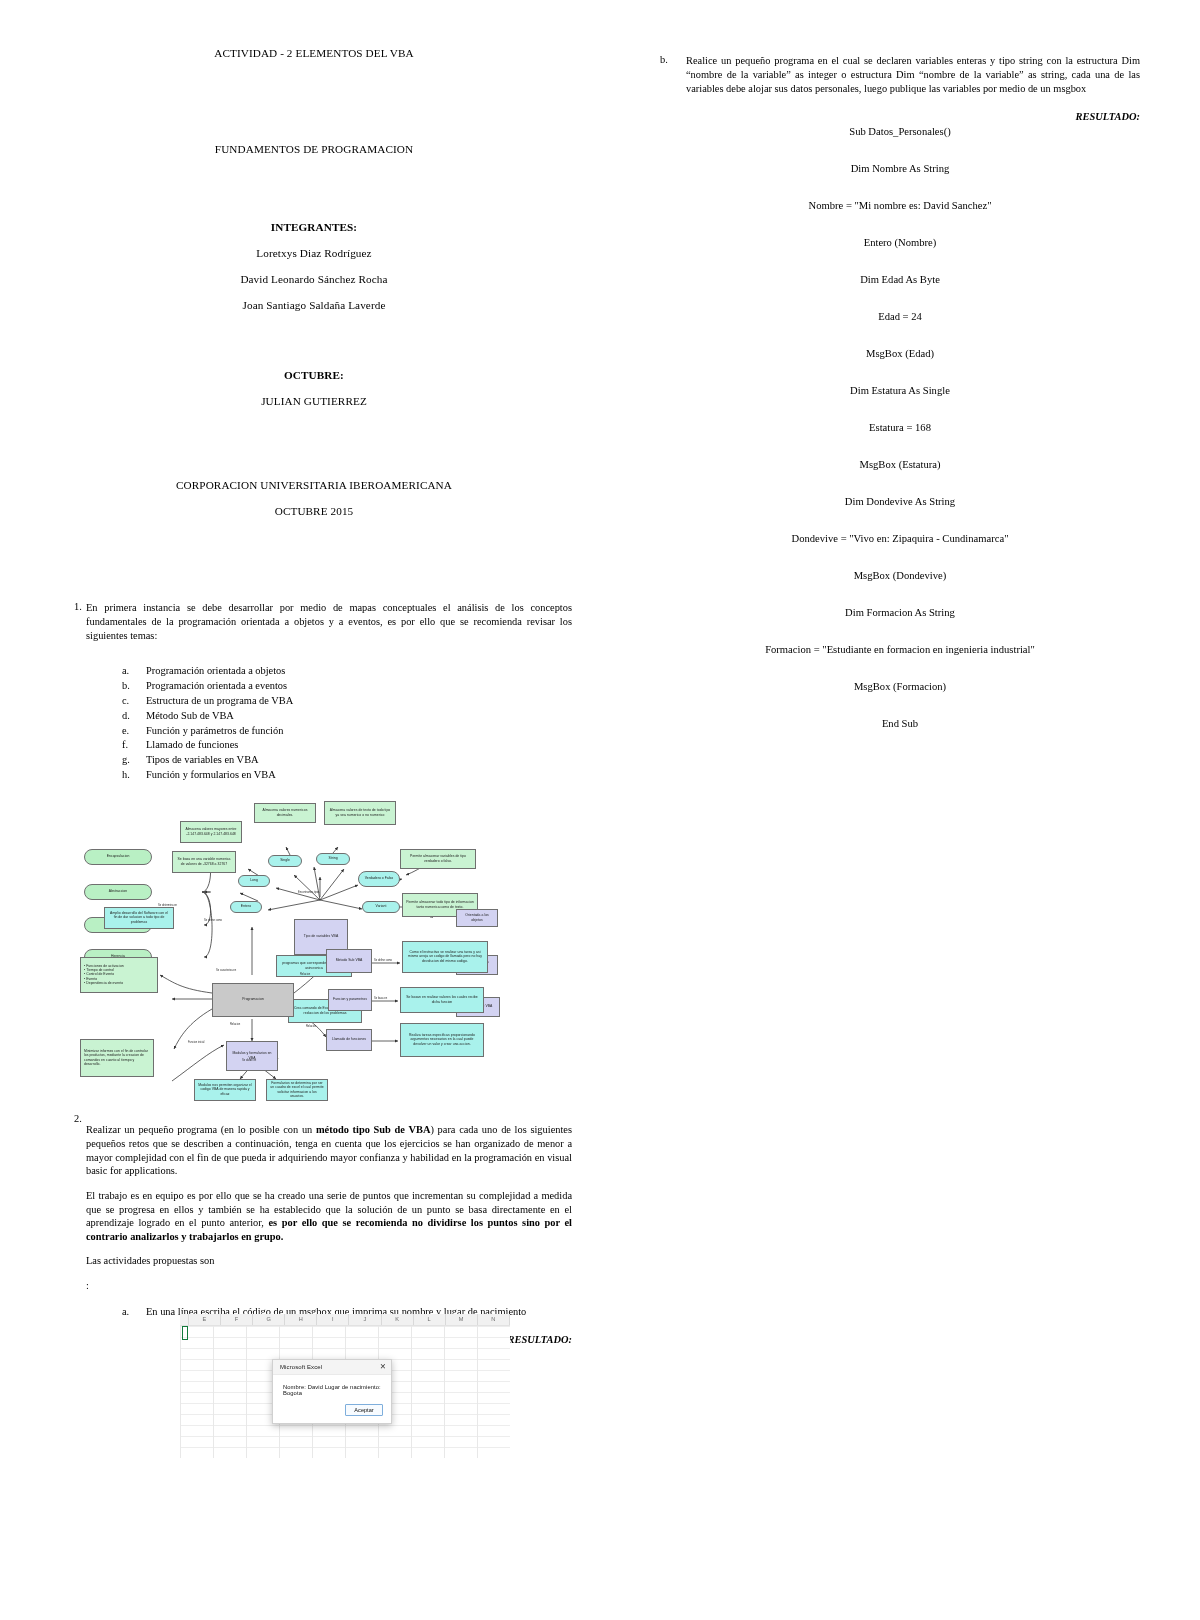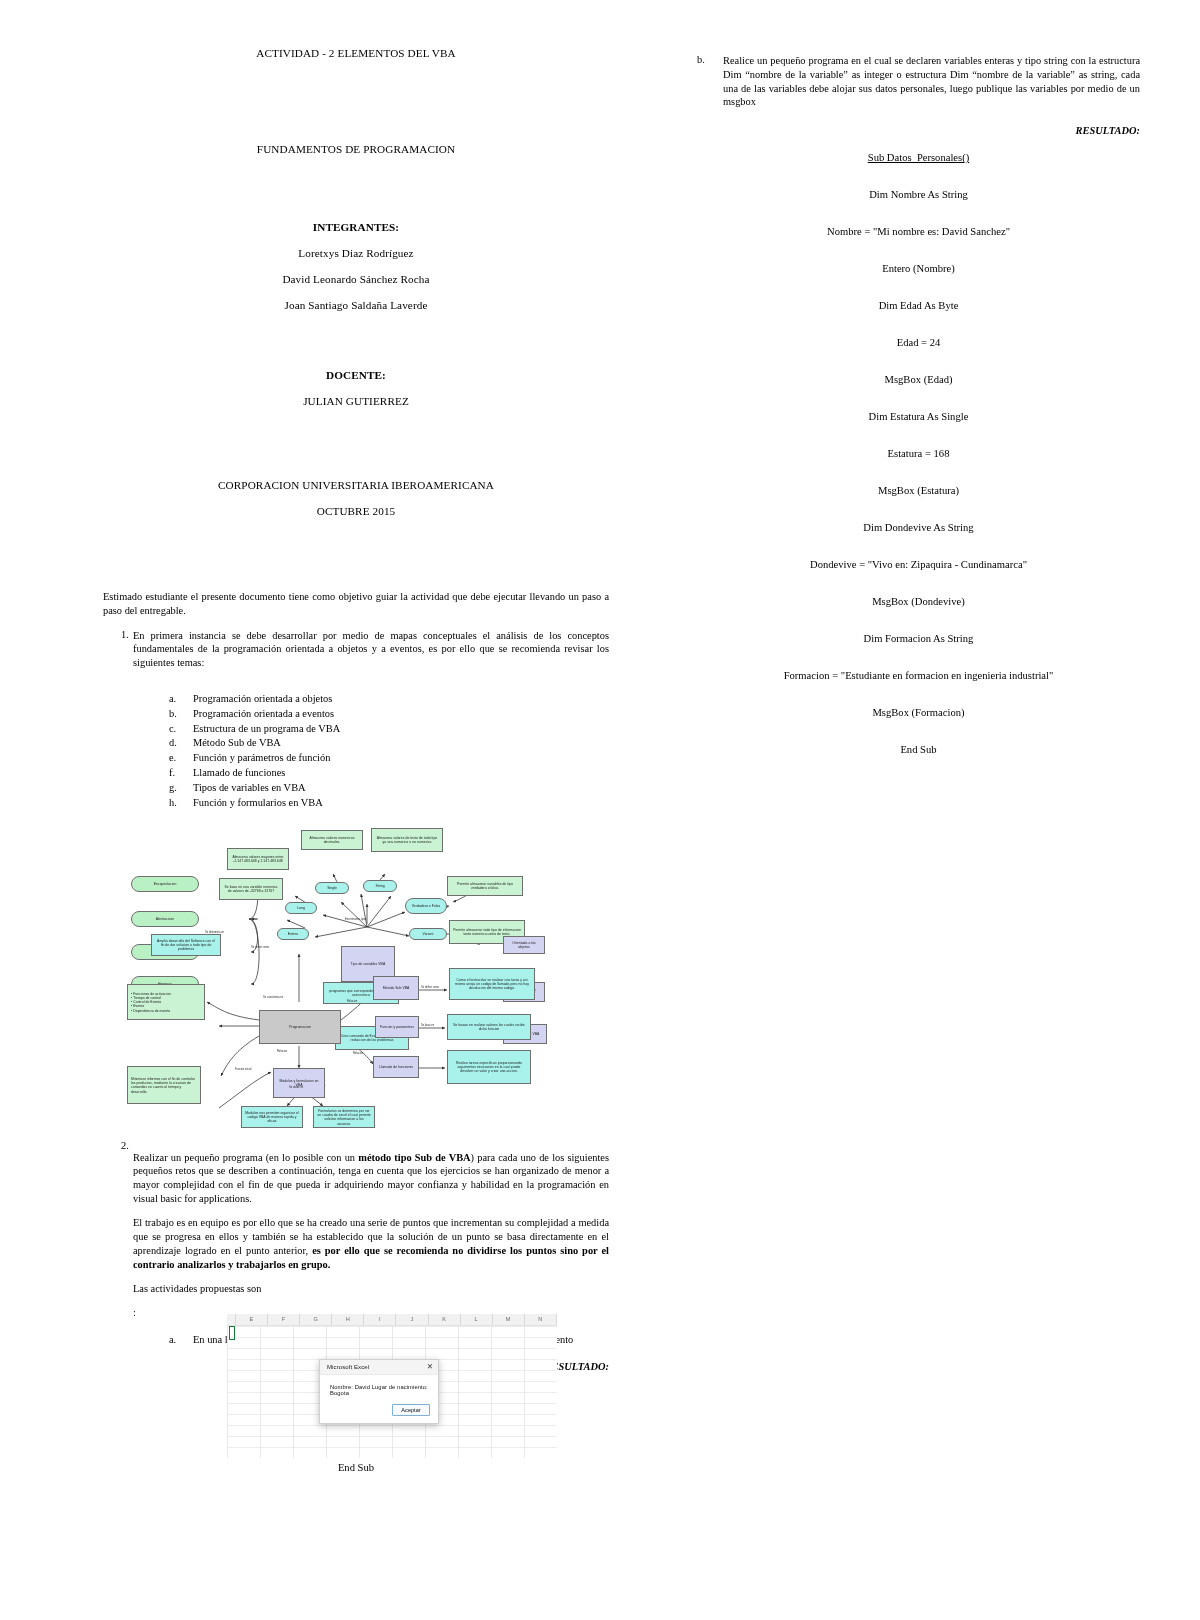--- a/index.html
+++ b/index.html
@@ -13,21 +13,20 @@
     height: 1620px;
     position: relative;
     font-family: "Liberation Serif", "DejaVu Serif", serif;
     color: #000000;
     overflow: hidden;
   }
   .page {
     position: absolute;
     inset: 0;
     display: flex;
-    padding-left: 47px;
   }
   .col {
     position: relative;
     box-sizing: border-box;
   }
   .col-left  { width: 600px; padding: 46px 28px 0 56px; }
   .col-right { width: 600px; padding: 46px 60px 0 60px; }
 
   
   .cover { text-align: center; }
@@ -78,21 +77,21 @@
     font-size: 10.4px;
     padding-left: 78px;
     margin-top: 14px;
     text-align: right;
   }
   .code-line {
     text-align: center;
     font-size: 10.6px;
     margin-top: 26px;
   }
-  .code-first { margin-top: 16px; text-decoration: underline; }
+  .code-first { margin-top: 4px; }
 
   
   .excel {
     position: relative;
     background: #ffffff;
     box-sizing: border-box;
     overflow: hidden;
   }
   .excel-headrow {
     display: flex;
@@ -229,32 +228,31 @@
       <div class="line">FUNDAMENTOS DE PROGRAMACION</div>
       <div class="sp-64"></div>
       <div class="line b">INTEGRANTES:</div>
       <div class="sp-12"></div>
       <div class="line">Loretxys Diaz Rodríguez</div>
       <div class="sp-12"></div>
       <div class="line">David Leonardo Sánchez Rocha</div>
       <div class="sp-12"></div>
       <div class="line">Joan Santiago Saldaña Laverde</div>
       <div class="sp-56"></div>
-      <div class="line b">DOCENTE:</div>
+      <div class="line b">OCTUBRE:</div>
       <div class="sp-12"></div>
       <div class="line">JULIAN GUTIERREZ</div>
       <div class="sp-70"></div>
       <div class="line">CORPORACION UNIVERSITARIA IBEROAMERICANA</div>
       <div class="sp-12"></div>
       <div class="line">OCTUBRE 2015</div>
     </div>
 
     <div style="height:72px"></div>
 
-    <div class="prose">Estimado estudiante el presente documento tiene como objetivo guiar la actividad que debe ejecutar llevando un paso a paso del entregable.</div>
 
     <div class="numlist">
       <div class="marker">1.</div>
       <div class="content">En primera instancia se debe desarrollar por medio de mapas conceptuales el análisis de los conceptos fundamentales de la programación orientada a objetos y a eventos, es por ello que se recomienda revisar los siguientes temas:</div>
     </div>
 
     <div class="alpha-list">
       <div class="row">
           <span class="marker">a.</span>
           <span>Programación orientada a objetos</span>

